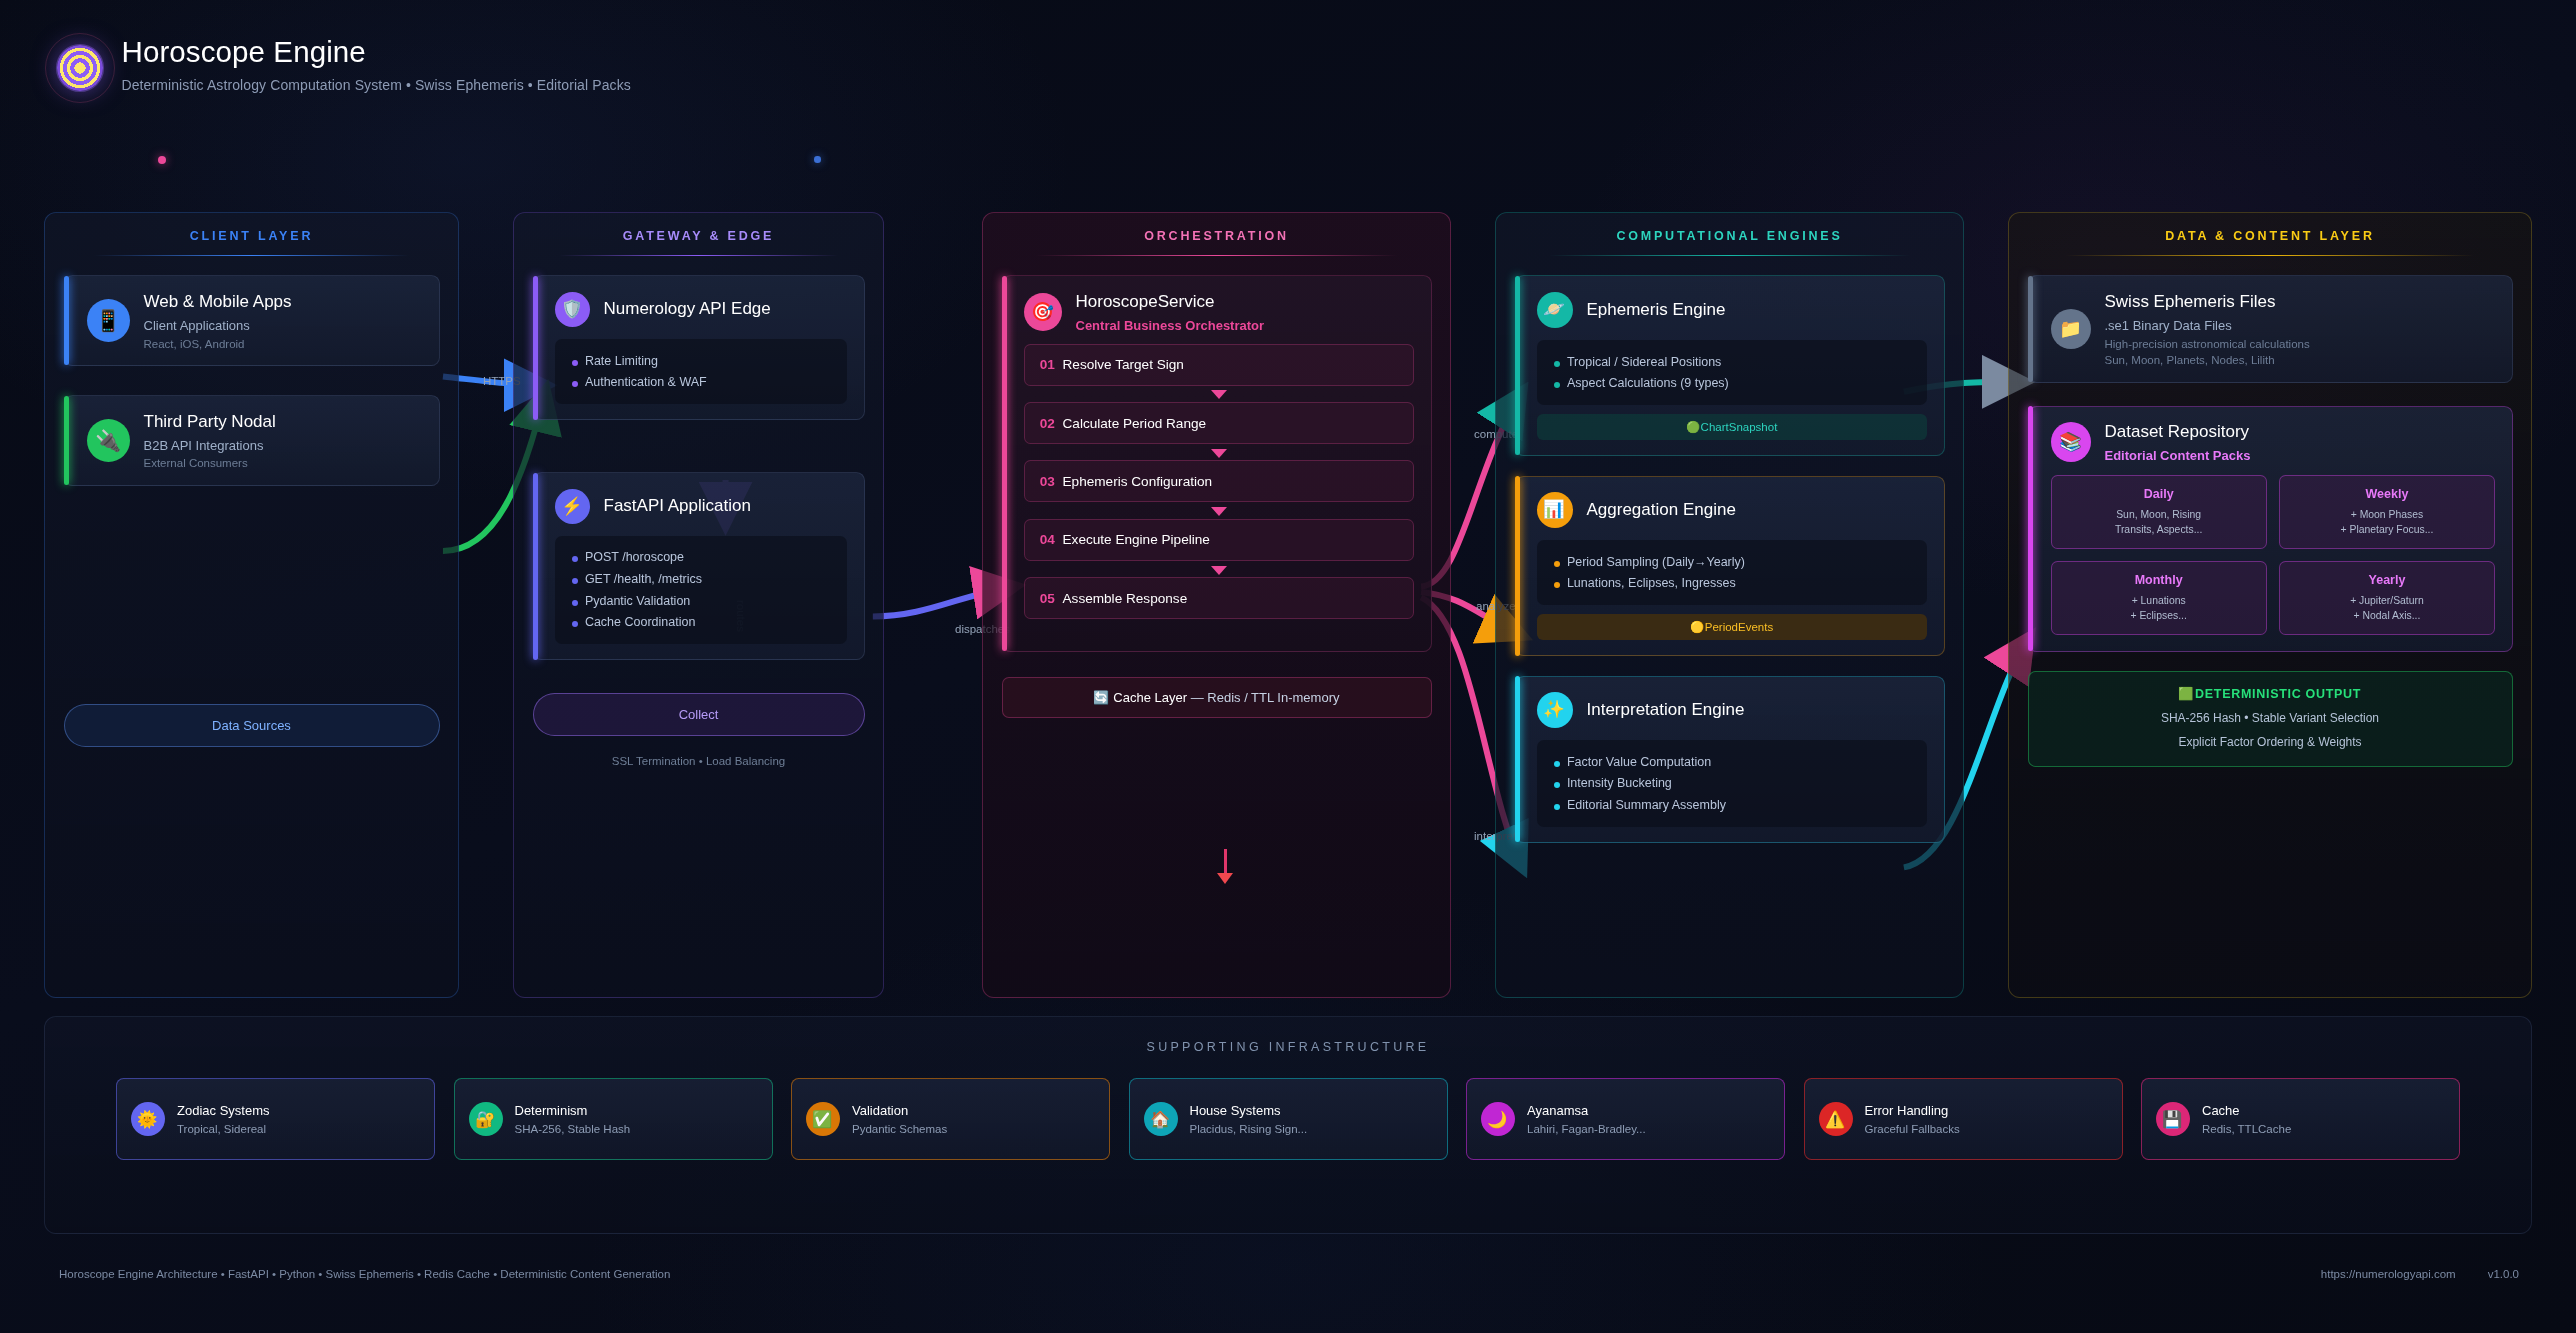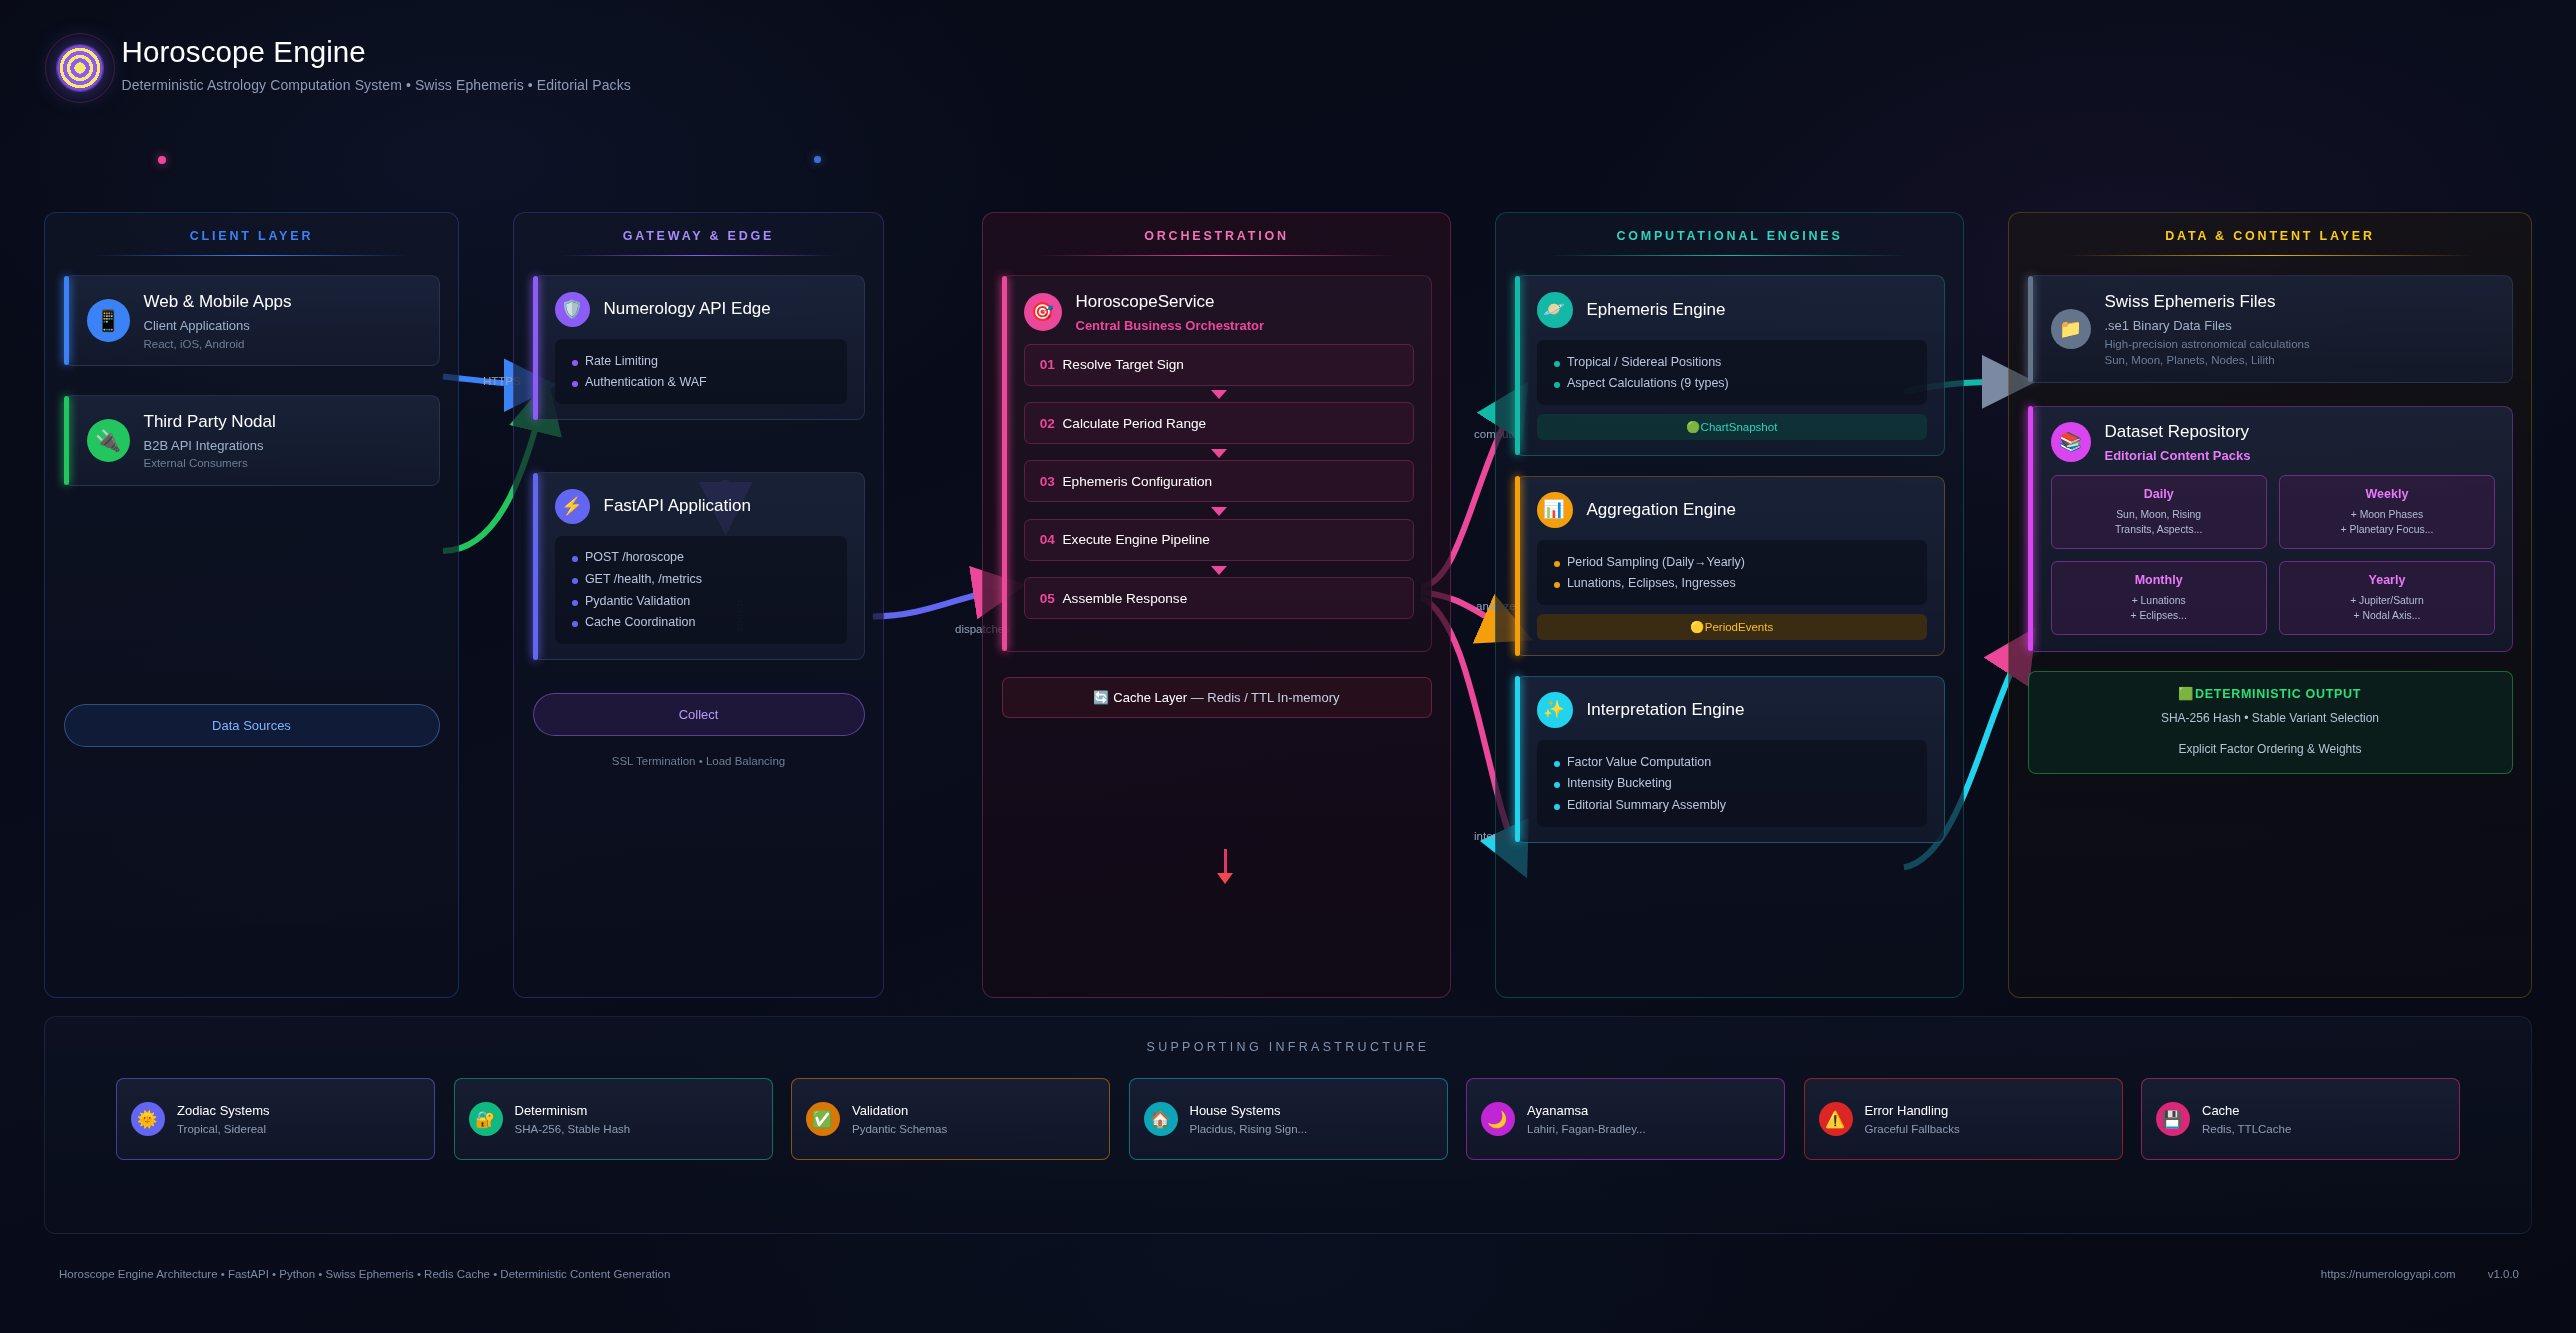--- a/index.html
+++ b/index.html
@@ -435,21 +435,21 @@
 + Nodal Axis...</div>
         </div>
       </div>
     </div>
 
     <div class="det-box">
       <div class="det-t">
         <span>🟩</span><span>DETERMINISTIC OUTPUT</span>
       </div>
       <div class="det-d">SHA-256 Hash • Stable Variant Selection</div>
-      <div class="det-d" style="margin-top:13px">Explicit Factor Ordering &amp; Weights</div>
+      <div class="det-d" style="margin-top:6px">Explicit Factor Ordering &amp; Weights</div>
     </div>
   </section>
 
   <section id="infra">
     <div class="col-title">SUPPORTING INFRASTRUCTURE</div>
     <div class="infra-row">
       <div class="infra-card" style="--accent:rgba(99,102,241,.55)">
         <div class="av" style="background:#6366f1">🌞</div>
         <div>
             <div class="ic-t">Zodiac Systems</div>

